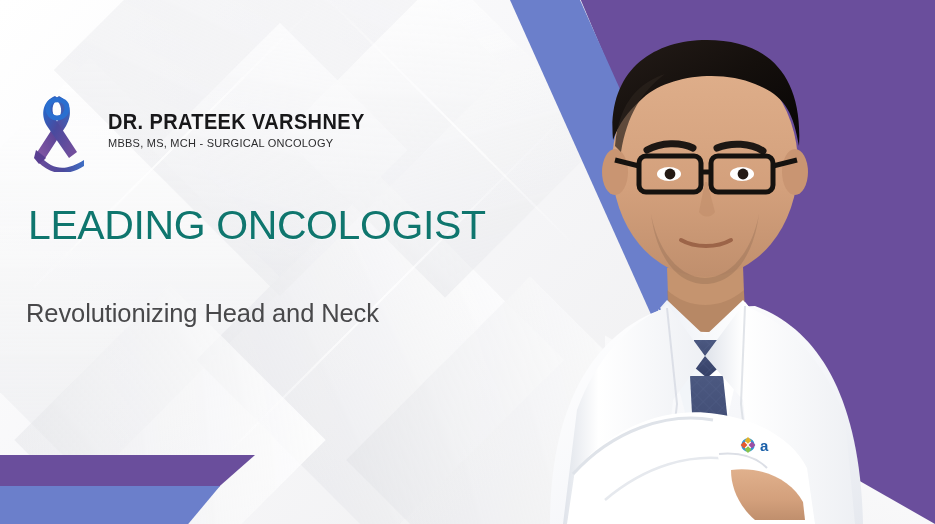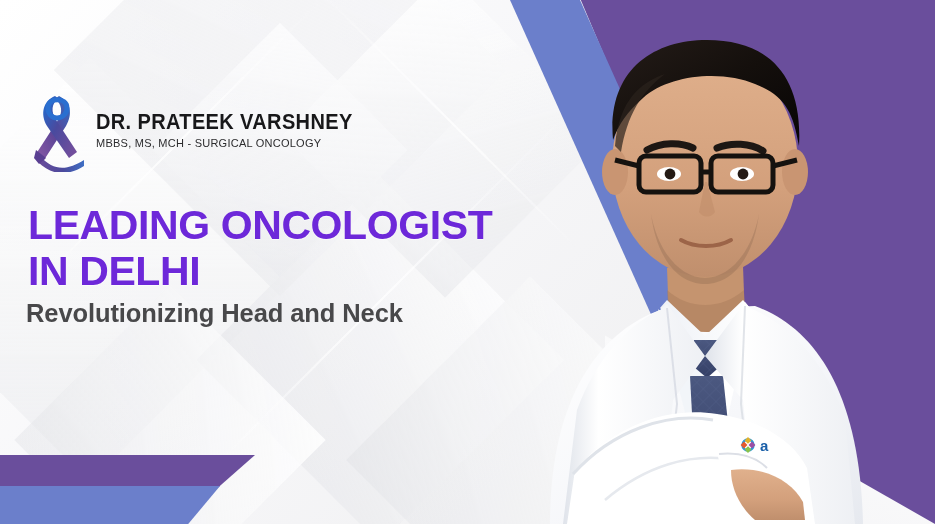--- a/index.html
+++ b/index.html
@@ -117,21 +117,21 @@
     height: 44px;
   }
 
   
   .logo {
     position: absolute;
     left: 26px;
     top: 88px;
     display: flex;
     align-items: center;
-    gap: 8px;
+    gap: 20px;
   }
   .ribbon-wrap {
     width: 62px;
     height: 84px;
     flex: 0 0 auto;
   }
   .logo-text { display: flex; flex-direction: column; }
   .logo-name {
     font-size: 21.5px;
     font-weight: 700;
@@ -151,35 +151,35 @@
     transform: scaleX(.95);
     transform-origin: left center;
     white-space: nowrap;
   }
 
   
   .headline {
     position: absolute;
     left: 28px;
     top: 203px;
-    color: #6d28d9;
+    color: #0f766e;
     font-size: 41px;
-    font-weight: 700;
+    font-weight: 400;
     line-height: 1.12;
     letter-spacing: -.4px;
     text-shadow: 0 1px 0 rgba(255,255,255,.6);
   }
   .headline .l2 { display: block; }
   .subhead {
     position: absolute;
     left: 26px;
     top: 297px;
     color: #48484a;
     font-size: 25.5px;
-    font-weight: 700;
+    font-weight: 400;
     line-height: 1.28;
     letter-spacing: -.1px;
   }
   .subhead .l2 { display: block; }
 
   
   .doctor {
     position: absolute;
     right: 10px;
     bottom: 0;
@@ -356,20 +356,19 @@
       <path d="M10 62 L 20 70 L 13 76 L 8 70 Z" fill="#5a3f92"></path>
     </svg>
     <div class="logo-text">
       <div class="logo-name">DR. PRATEEK VARSHNEY</div>
       <div class="logo-tagline">MBBS, MS, MCH - SURGICAL ONCOLOGY</div>
     </div>
   </div>
 
   <div class="headline">
     <span>LEADING ONCOLOGIST</span>
-    <span class="l2">IN DELHI</span>
   </div>
 
   <div class="subhead">
     <span>Revolutionizing Head and Neck</span>
   </div>
 
 </div>
 
 </body></html>

